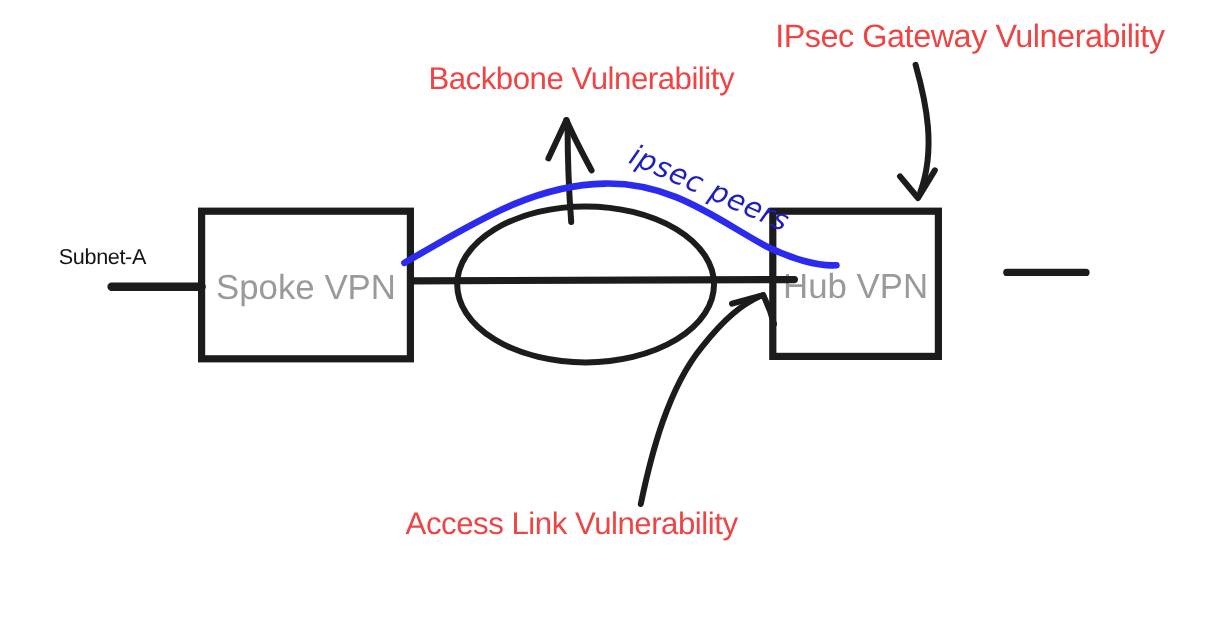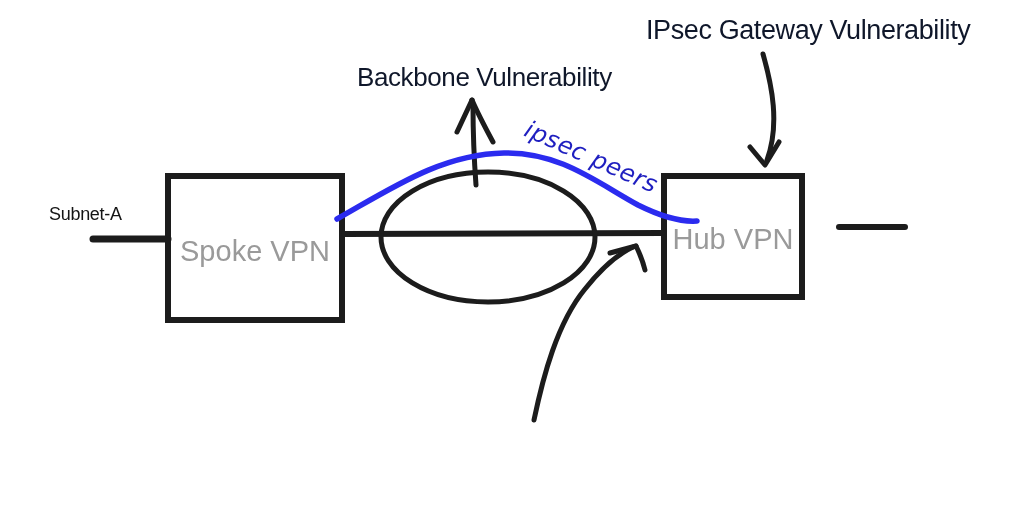--- a/index.html
+++ b/index.html
@@ -43,55 +43,56 @@
     color: #141414;
     font-size: 18px;
     letter-spacing: -0.3px;
   }
   .cloud-label {
     color: #111111;
     font-size: 26px;
     letter-spacing: -0.3px;
   }
   .vuln-label {
-    color: #0f172a;
+    color: #ef4444;
     font-size: 26px;
     letter-spacing: -0.4px;
   }
   .tunnel-label {
     color: #1f1fc0;
     font-size: 24px;
     font-style: italic;
     font-family: "DejaVu Sans", sans-serif;
     transform: rotate(24deg);
     transform-origin: left top;
     letter-spacing: 0.5px;
   }
 </style>
 </head>
 <body>
 
 <div class="canvas">
 
-  <div class="node-box" style="left:165px; top:173px; width:180px; height:150px;">
+  <div class="node-box" style="left:165px; top:173px; width:180px; height:129px;">
     <span class="box-label">Spoke VPN</span>
   </div>
 
-  <div class="node-box" style="left:661px; top:173px; width:144px; height:127px;">
+  <div class="node-box" style="left:641px; top:173px; width:144px; height:127px;">
     <span class="box-label">Hub VPN</span>
   </div>
 
   <div class="label endpoint-label" style="left:49px; top:205px;">Subnet-A</div>
 
 
 
-  <div class="label vuln-label" style="left:357px; top:64px;">Backbone Vulnerability</div>
+  <div class="label vuln-label" style="left:357px; top:52px;">Backbone Vulnerability</div>
 
   <div class="label vuln-label" style="left:646px; top:16px; font-size:27px;">IPsec Gateway Vulnerability</div>
 
+  <div class="label vuln-label" style="left:338px; top:423px;">Access Link Vulnerability</div>
 
   <div class="label tunnel-label" style="left:531px; top:117px;">ipsec peers</div>
 
   <svg class="diagram-svg" viewBox="0 0 1024 532">
 
     <path d="M 93 239 L 168 239" fill="none" stroke-width="7" stroke-linecap="round" stroke="#1c1c1c"></path>
 
     <path d="M 344 234 L 662 233" fill="none" stroke-width="6" stroke-linecap="round" stroke="#1c1c1c"></path>
 
     <path d="M 839 227 L 905 227" fill="none" stroke-width="6" stroke-linecap="round" stroke="#1c1c1c"></path>

